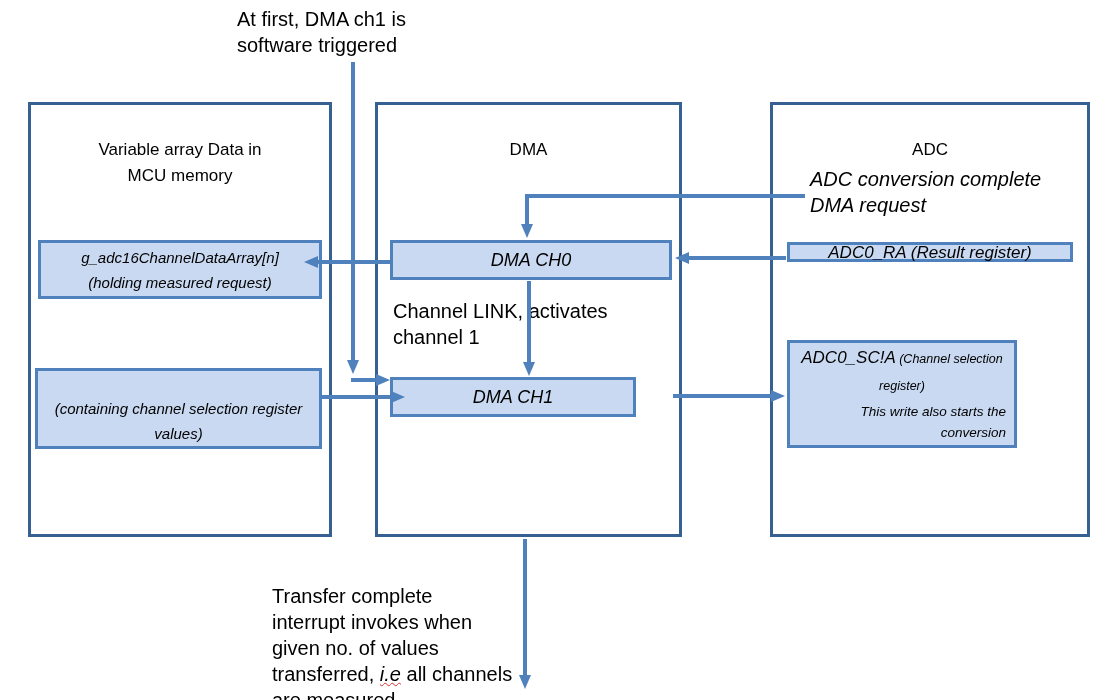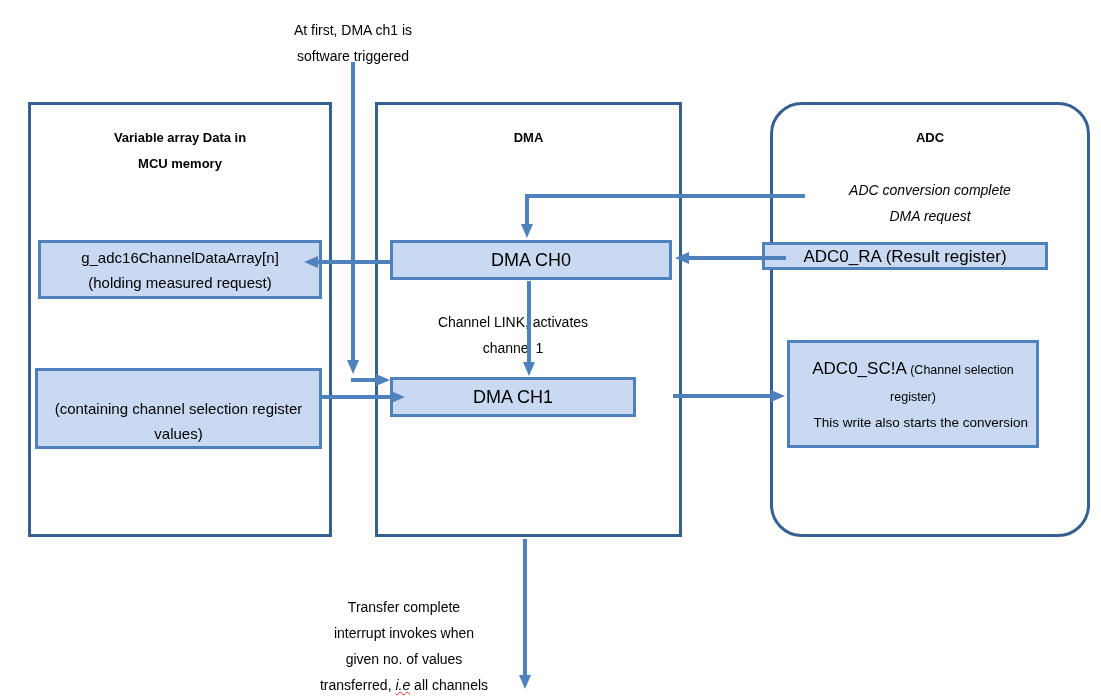--- a/index.html
+++ b/index.html
@@ -9,42 +9,43 @@
   }
   .ml{white-space:pre-line;}
 
   
   .bigbox{
     position:absolute;background:#ffffff;
     border:3px solid var(--outer_border);
     box-sizing:border-box;
   }
   .bigbox .title{
-    font-weight:bold;font-size:13px;line-height:26px;
-    text-align:center;margin-top:20px;
+    font-weight:normal;font-size:17px;line-height:26px;
+    text-align:center;margin-top:32px;
   }
 
   
   .cell{
     position:absolute;background:var(--inner_fill);
     border:3px solid var(--inner_border);
     box-sizing:border-box;
     display:flex;align-items:center;justify-content:center;
     text-align:center;
+    font-style:italic;
   }
   .cell .txt{font-size:15px;line-height:25px;}
   .cell.chname .txt{font-size:18px;line-height:20px;}
   .cell.reg .txt{font-size:17px;}
   .sc1a-big{font-size:17px;}
   .sc1a-small{font-size:12.5px;}
   .sc1a-note{font-size:13.5px;line-height:21px;display:block;margin-top:2px;text-align:right;}
 
   
   .note{
-    position:absolute;font-size:14px;line-height:26px;text-align:center;margin-top:11px;
+    position:absolute;font-size:20px;line-height:26px;text-align:left;
   }
   .squiggle{
     text-decoration-line:underline;
     text-decoration-style:wavy;
     text-decoration-color:var(--squiggle);
     text-decoration-thickness:1px;
     font-style:italic;
   }
 
   
@@ -60,21 +61,21 @@
 
 <div class="bigbox" style="left:28px;top:102px;width:304px;height:435px;">
   <div class="title ml">Variable array Data in
 MCU memory</div>
 </div>
 
 <div class="bigbox" style="left:375px;top:102px;width:307px;height:435px;">
   <div class="title">DMA</div>
 </div>
 
-<div class="bigbox" style="left:770px;top:102px;width:320px;height:435px;border-radius:32px;">
+<div class="bigbox" style="left:770px;top:102px;width:320px;height:435px;">
   <div class="title">ADC</div>
 </div>
 
 <div class="note ml" style="left:810px;top:166px;width:240px;font-style:italic;">ADC conversion complete
 DMA request</div>
 
 <div class="cell" style="left:38px;top:240px;width:284px;height:59px;">
   <div class="txt">
     <span class="ml">g_adc16ChannelDataArray[n]</span><br>
     <span class="ml">(holding measured request)</span>
@@ -92,25 +93,25 @@
   <div class="txt">DMA CH0</div>
 </div>
 
 <div class="cell chname" style="left:390px;top:377px;width:246px;height:40px;">
   <div class="txt">DMA CH1</div>
 </div>
 
 <div class="note ml" style="left:393px;top:298px;width:240px;">Channel LINK, activates
 channel 1</div>
 
-<div class="cell reg" style="left:762px;top:242px;width:286px;height:28px;align-items:center;">
+<div class="cell reg" style="left:787px;top:242px;width:286px;height:20px;align-items:center;">
   <div class="txt">ADC0_RA (Result register)</div>
 </div>
 
-<div class="cell" style="left:787px;top:340px;width:252px;height:108px;">
+<div class="cell" style="left:787px;top:340px;width:230px;height:108px;">
   <div class="txt" style="padding:0 8px;">
     <span class="sc1a-big">ADC0_SC!A</span><span class="sc1a-small"> (Channel selection register)</span>
     <span class="sc1a-note">This write also starts the conversion</span>
   </div>
 </div>
 
 <div class="note ml" style="left:272px;top:557px;width:264px;">
   <span>Transfer complete
 interrupt invokes when
 given no. of values

